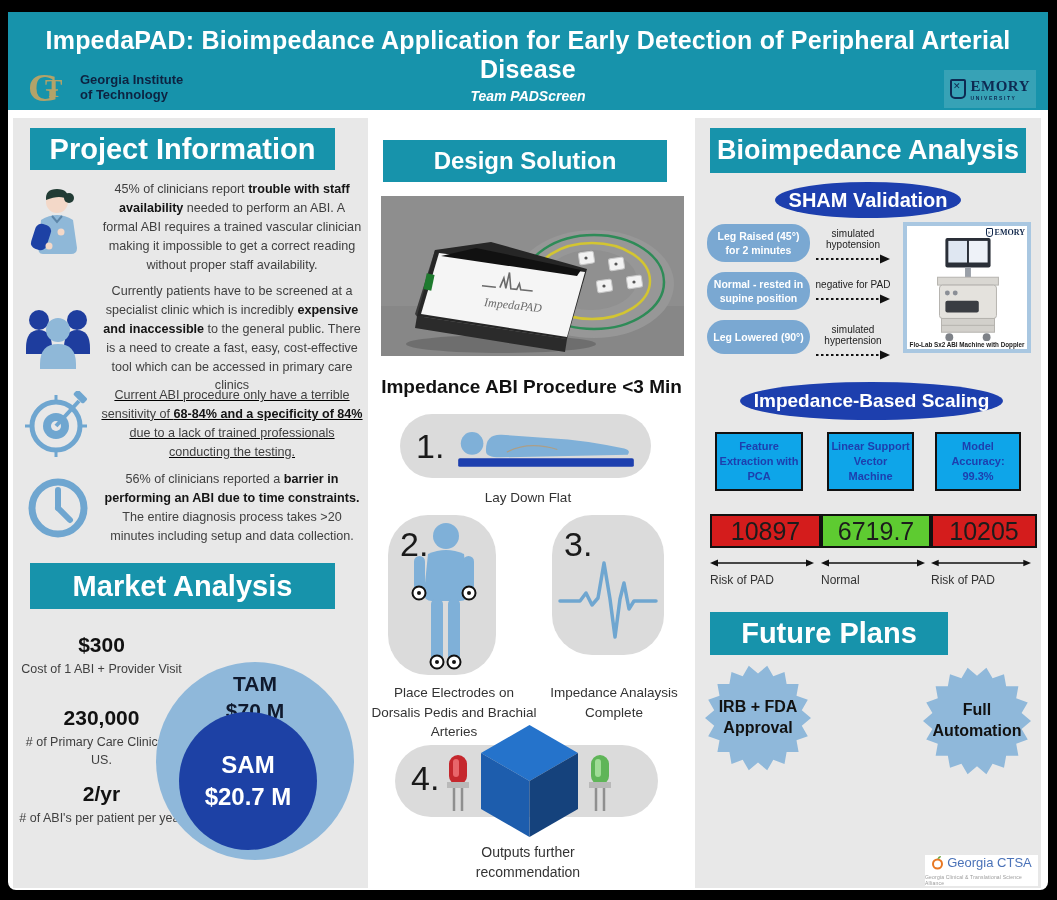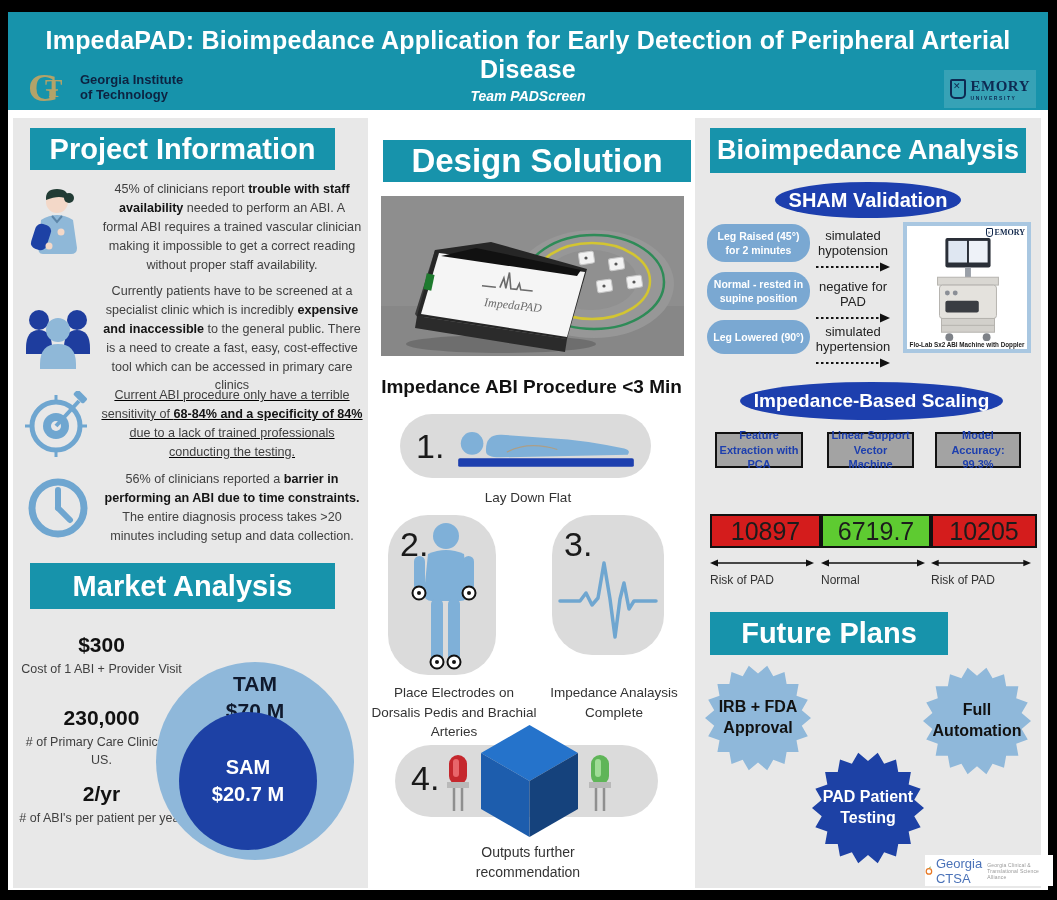--- a/index.html
+++ b/index.html
@@ -1,18 +1,18 @@
 <!DOCTYPE html>
 <html><head>
 <meta charset="utf-8">
 <style>
   * { margin:0; padding:0; box-sizing:border-box; }
   html,body { width:1057px; height:900px; }
   body { background:#000; position:relative; font-family:"Liberation Sans", sans-serif; overflow:hidden; }
-  .page { position:absolute; left:8px; top:12px; width:1040px; height:878px; background:#ffffff; }
+  .page { position:absolute; left:8px; top:12px; width:1040px; height:878px; background:#ffffff;border-radius:8px; }
 
   
   .header { position:absolute; left:0; top:0; width:1040px; height:98px; background:#1793ab; color:#fff; text-align:center; }
   .header .title { padding-top:14px; font-size:25px; font-weight:700; letter-spacing:.2px; }
   .header .team { margin-top:4px; font-size:14px; font-weight:700; font-style:italic; }
   .header .authors { margin-top:3px; font-size:19px; font-weight:700; }
   .gt-logo { position:absolute; left:20px; top:58px; display:flex; align-items:center; gap:6px; }
   .gt-mark { position:relative; width:46px; height:36px; color:#b3a369; font-family:"Liberation Serif", serif; font-weight:700; }
   .gt-mark .g { position:absolute; left:0; top:-6px; font-size:40px; }
   .gt-mark .t { position:absolute; left:17px; top:4px; font-size:26px; }
@@ -39,24 +39,24 @@
   .info-item p { flex:1; font-size:12.6px; line-height:1.5; color:#3f3f3f; text-align:center; }
   .info-item p span.b { font-weight:700; color:#141414; }
   .it1 { top:62px; } .it2 { top:164px; } .it3 { top:268px;text-decoration:underline; } .it4 { top:352px; }
   .ma-head { left:17px; top:445px; width:305px; height:46px; font-size:29px; }
   .stat { position:absolute; left:6px; width:165px; text-align:center; }
   .stat .v { font-size:21px; font-weight:700; color:#111; }
   .stat .l { margin-top:4px; font-size:12.5px; color:#3f3f3f; line-height:1.4; }
   .st1 { top:515px; } .st2 { top:588px; } .st3 { top:664px; }
   .tam { left:143px; top:544px; width:198px; height:198px; border-radius:50%; background:#8fb8da; text-align:center; }
   .tam .lab { margin-top:8px; font-size:21px; font-weight:700; color:#101a2e; line-height:1.3; }
-  .sam { left:166px; top:594px; width:138px; height:138px; border-radius:50%; background:#1d41a5; display:flex; flex-direction:column; align-items:center; justify-content:center; color:#fff; font-weight:700; font-size:20px; line-height:1.35; }
+  .sam { left:166px; top:594px; width:138px; height:138px; border-radius:50%; background:#1d41a5; display:flex; flex-direction:column; align-items:center; justify-content:center; color:#fff; font-weight:700; font-size:24px; line-height:1.35; }
 
   
-  .ds-head { left:15px; top:22px; width:308px; height:42px; font-size:33px; }
+  .ds-head { left:15px; top:22px; width:284px; height:42px; font-size:24px; }
   .device-fig { left:13px; top:78px; width:303px; height:160px; }
   .proc-title { left:0; top:258px; width:327px; text-align:center; font-size:19px; font-weight:700; color:#111; }
   .card { background:#dbdbdb; position:absolute; }
   .step-num { font-weight:500; color:#1a1a1a; font-size:34px; }
   .step1 { left:32px; top:296px; width:251px; height:64px; border-radius:32px; display:flex; align-items:center; padding-left:16px; gap:2px; }
   .cap { position:absolute; text-align:center; font-size:13.5px; color:#333; line-height:1.45; }
   .cap1 { left:60px; top:370px; width:200px; }
   .step2 { left:20px; top:397px; width:108px; height:160px; border-radius:40px; }
   .step2 .step-num { position:absolute; left:12px; top:10px; }
   .step3 { left:184px; top:397px; width:112px; height:140px; border-radius:40px; }
@@ -70,45 +70,45 @@
   .cube { position:absolute; left:86px; top:-20px; }
   .cap4 { left:60px; top:724px; width:200px; font-size:14px; }
 
   
   .ea-head { left:15px; top:10px; width:316px; height:45px; font-size:27px; }
   .pill-ellipse { position:absolute; background:#1d3fae; color:#fff; font-weight:700; border-radius:50%; display:flex; align-items:center; justify-content:center; }
   .sham-ell { left:80px; top:64px; width:186px; height:36px; font-size:20px; }
   .sham-pill { position:absolute; left:12px; width:103px; background:#7aa8d2; color:#fff; font-weight:700; font-size:10.5px; text-align:center; border-radius:18px; display:flex; align-items:center; justify-content:center; line-height:1.35; padding:4px 6px; }
   .sp1 { top:106px; height:38px; } .sp2 { top:154px; height:38px; } .sp3 { top:202px; height:34px; }
   .arrow-g { position:absolute; left:118px; width:80px; text-align:center; }
-  .arrow-g .al { font-size:13px; color:#222; }
+  .arrow-g .al { font-size:10px; color:#222; }
   .ag1 { top:110px; } .ag2 { top:161px; } .ag3 { top:206px; }
   .machine-fig { position:absolute; left:208px; top:104px; width:128px; height:131px; background:#fff; border:4px solid #a9c7e1; }
   .machine-cap { position:absolute; left:0; bottom:1px; width:100%; text-align:center; font-size:6.3px; color:#222; font-weight:700; }
   .machine-emory { position:absolute; right:2px; top:2px; display:flex; align-items:center; gap:2px; color:#12284b; }
   .machine-emory .sh { width:7px; height:9px; border:1px solid #12284b; border-radius:1px 1px 3px 3px; font-size:4px; text-align:center; line-height:8px; }
   .machine-emory .tx { font-family:"Liberation Serif", serif; font-size:8px; font-weight:700; }
   .scal-ell { left:45px; top:264px; width:263px; height:38px; font-size:19px; }
-  .mbox { position:absolute; top:314px; height:36px; background:#a3a3a3; border:2px solid #111; color:#1d3fae; font-weight:700; font-size:11px; line-height:1.35; text-align:center; display:flex; align-items:center; justify-content:center; padding:2px; }
+  .mbox { position:absolute; top:314px; height:59px; background:#0ea5e9; border:2px solid #111; color:#1d3fae; font-weight:700; font-size:11px; line-height:1.35; text-align:center; display:flex; align-items:center; justify-content:center; padding:2px; }
   .mb1 { left:20px; width:88px; } .mb2 { left:132px; width:87px; } .mb3 { left:240px; width:86px; }
   .seg { position:absolute; top:396px; height:34px; border:2px solid #111; display:flex; align-items:center; justify-content:center; font-size:25px; color:#1c1c1c; font-weight:500; }
   .seg-red { background:#d41c1c; } .seg-green { background:#5ecb31; }
   .sg1 { left:15px; width:111px; } .sg2 { left:126px; width:110px; } .sg3 { left:236px; width:106px; }
   .rng { position:absolute; top:436px; text-align:left; }
   .rng .rl { font-size:12px; color:#333; margin-top:1px; }
   .rn1 { left:15px; width:111px; } .rn2 { left:126px; width:110px; } .rn3 { left:236px; width:106px; }
   .fp-head { left:15px; top:494px; width:238px; height:43px; font-size:29px; }
   .burst { position:absolute; display:flex; align-items:center; justify-content:center; text-align:center; font-weight:700; line-height:1.3;
     clip-path: polygon(100% 50%, 91.3% 57.3%, 97% 67.1%, 86.3% 71%, 88.3% 82.1%, 77% 82.1%, 75% 93.3%, 64.4% 89.5%, 58.7% 99.3%, 50% 92%, 41.3% 99.3%, 35.6% 89.5%, 25% 93.3%, 23% 82.1%, 11.7% 82.1%, 13.7% 71%, 3% 67.1%, 8.7% 57.3%, 0% 50%, 8.7% 42.7%, 3% 32.9%, 13.7% 29%, 11.7% 17.9%, 23% 17.9%, 25% 6.7%, 35.6% 10.5%, 41.3% 0.7%, 50% 8%, 58.7% 0.7%, 64.4% 10.5%, 75% 6.7%, 77% 17.9%, 88.3% 17.9%, 86.3% 29%, 97% 32.9%, 91.3% 42.7%); }
   .burst-light { background:#8fb8da; color:#111; font-size:16px; }
   .burst-dark { background:#1d41a5; color:#fff; font-size:16px; }
   .bu1 { left:10px; top:547px; width:106px; height:106px; }
   .bu2 { left:228px; top:549px; width:108px; height:108px; }
   .bu3 { left:117px; top:634px; width:112px; height:112px; }
-  .ctsa { position:absolute; left:230px; top:737px; width:128px; height:31px; background:#fff; display:flex; flex-direction:row; align-items:center; justify-content:center; }
+  .ctsa { position:absolute; left:230px; top:737px; width:113px; height:31px; background:#fff; display:flex; flex-direction:column; align-items:center; justify-content:space-between; }
   .ctsa-row { display:flex; align-items:center; gap:3px; }
   .ctsa-name { font-size:13px; color:#4a72b8; }
   .ctsa-tag { font-size:5px; color:#999; letter-spacing:.2px; }
 </style>
 </head>
 <body>
 
 <div class="page">
 
   <div class="header">
@@ -426,23 +426,20 @@
     </div>
 
     <div class="sec-head abs fp-head">Future Plans</div>
 
     <div class="burst burst-light bu1">
       <span>IRB + FDA Approval</span>
     </div>
     <div class="burst burst-light bu2">
       <span>Full Automation</span>
     </div>
-    <div class="burst burst-dark bu3">
-      <span>PAD Patient Testing</span>
-    </div>
 
     <div class="ctsa">
       <div class="ctsa-row">
         <svg width="13" height="15" viewBox="0 0 13 15">
           <circle cx="6.5" cy="9" r="4.5" fill="none" stroke="#e87722" stroke-width="2"></circle>
           <path d="M6.5,4 Q7,1 10,1 Q9.5,4 6.5,4 Z" fill="#6aa341"></path>
         </svg>
         <span class="ctsa-name">Georgia CTSA</span>
       </div>
       <div class="ctsa-tag">Georgia Clinical &amp; Translational Science Alliance</div>

